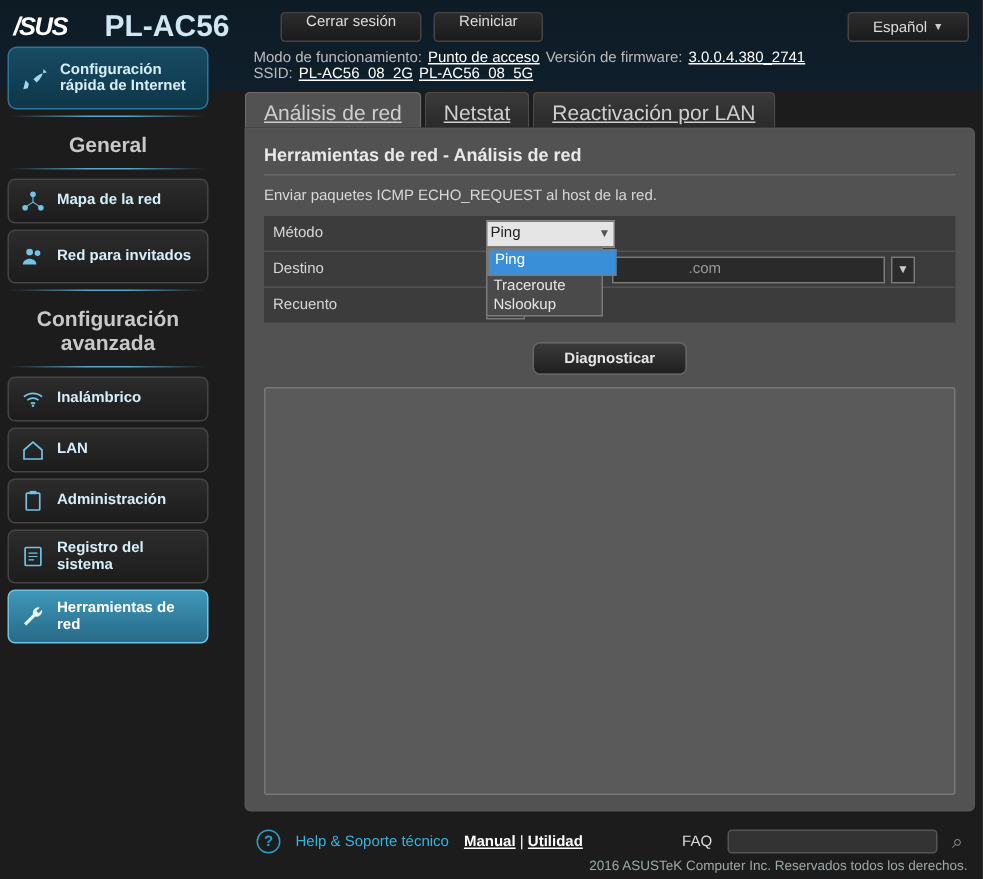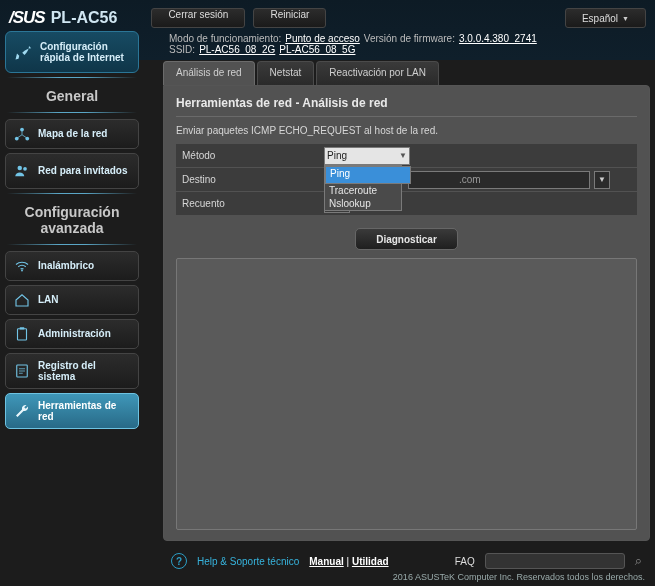--- a/index.html
+++ b/index.html
@@ -13,21 +13,21 @@
 .wrap {
   display: flex; flex-direction: column;
   width: 100%; height: 100%;
   background: linear-gradient(180deg, #0d1b25 0%, #0f1f2b 60px, #1c1c1c 60px, #1c1c1c 100%);
   padding: 5px;
 }
 
 .hdr { display: flex; align-items: center; height: 26px; gap: 8px; padding: 0 4px; }
 .logo { display: flex; align-items: center; gap: 6px; }
 .asus { font-style: italic; font-weight: 900; font-size: 17px; color: #fff; letter-spacing: -1px; }
-.model { color: #d0e6f2; font-size: 16px; font-weight: bold; }
+.model { color: #d0e6f2; font-size: 20px; font-weight: bold; margin-left: 19px; }
 .hbtn {
   height: 20px; padding: 0 16px;
   background: linear-gradient(#2c2c2c,#1a1a1a);
   border: 1px solid #444; border-radius: 3px;
   color: #ddd; font-size: 10px; cursor: pointer;
   display: flex; 
 }
 .spacer { flex: 1; }
 .lang { display: flex; align-items: center; gap: 4px; }
 .lang .tri { font-size: 7px; color: #ccc; }
@@ -63,25 +63,25 @@
 .main { flex:1; display:flex; flex-direction:column; min-width:0; }
 .status {
   font-size: 10px; color: #ccc; padding: 2px 6px 6px 6px;
 }
 .status .row { display:flex; gap: 4px; align-items:center; }
 .status .lbl { color: #bbb; }
 .status .link { color:#fff; text-decoration: underline; cursor:pointer; }
 
 .tabs { display:flex; height:24px; }
 .tab {
-  padding: 5px 12px; font-size:10px; color:#cfcfcf;
+  padding: 5px 12px; font-size:14px; color:#cfcfcf;
   background: linear-gradient(#3a3a3a,#2a2a2a);
   border: 1px solid #4b4b4b; border-bottom:none;
   border-top-left-radius:4px; border-top-right-radius:4px;
-  margin-right:2px; cursor:pointer;
+  margin-right:2px; cursor:pointer;text-decoration:underline;
 }
 .tab.active { background:#525252; border-color:#6b6b6b; }
 
 .card {
   flex:1;
   background:#525252;
   border:1px solid #555; border-radius:0 4px 4px 4px;
   padding:10px 12px;
   display:flex; flex-direction:column;
 }

